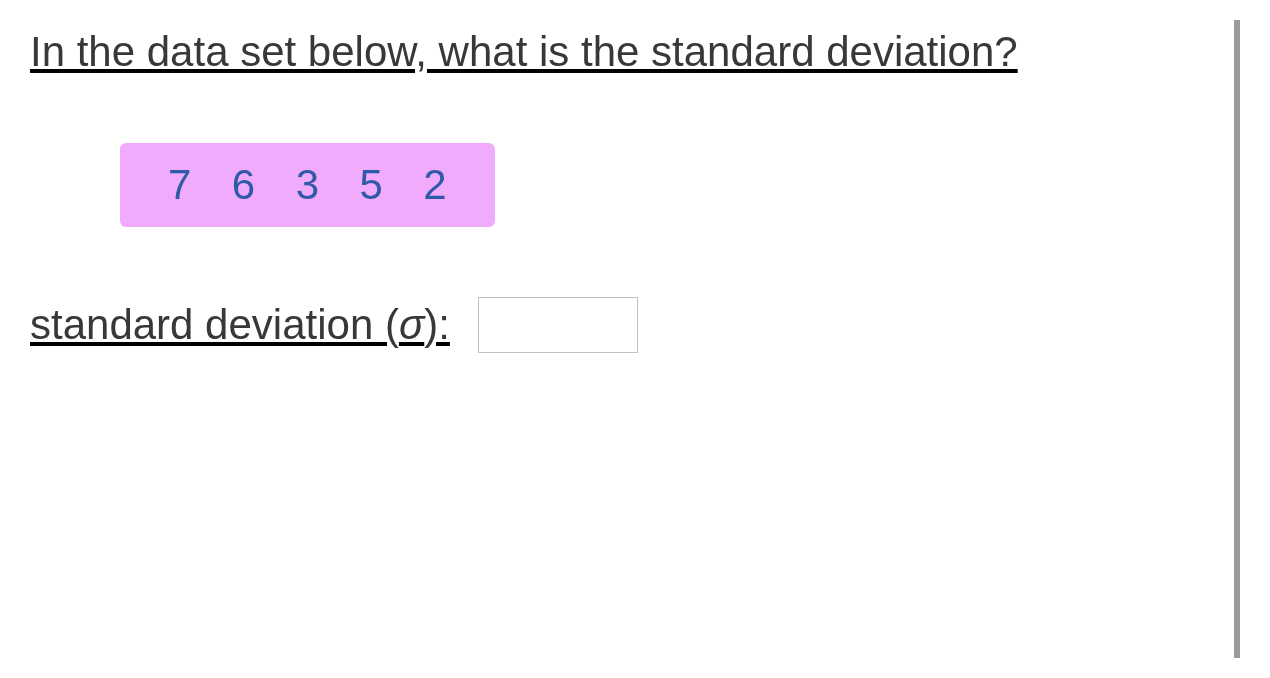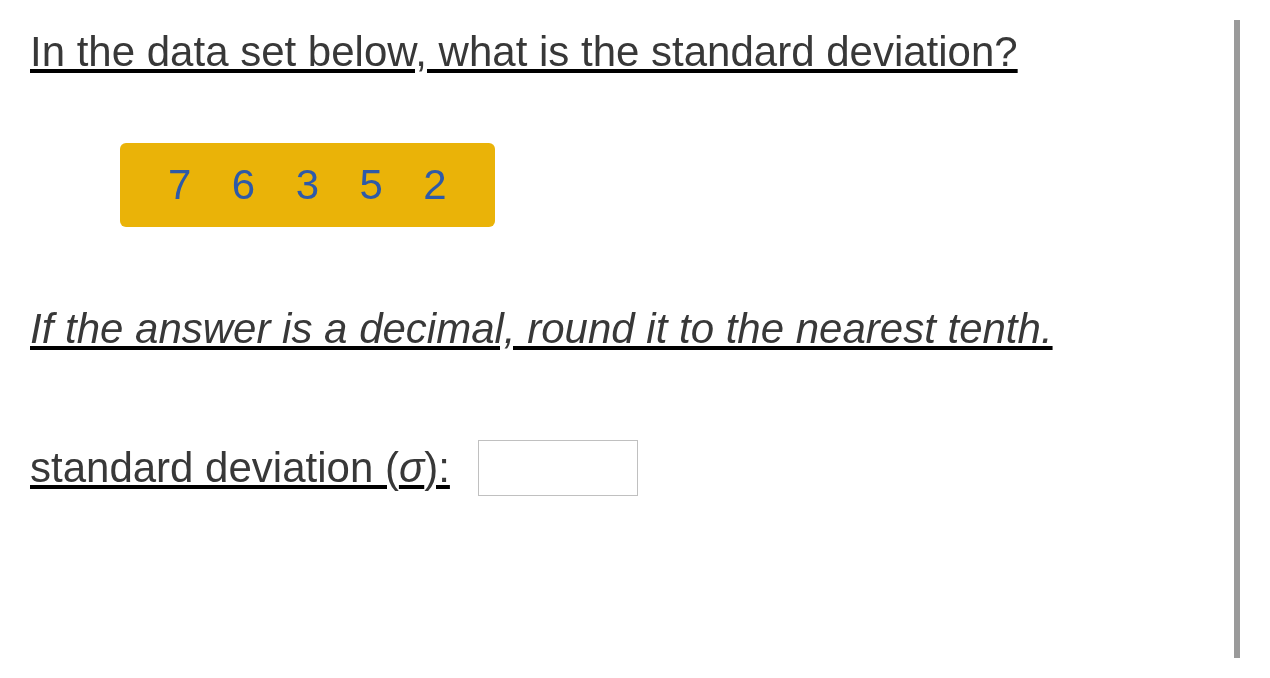--- a/index.html
+++ b/index.html
@@ -26,21 +26,21 @@
       color: #383838;
       line-height: 1.5;
       margin-bottom: 60px;
     }
     .data-set-container {
       margin-left: 90px;
       margin-bottom: 70px;
     }
     .data-set {
       display: inline-block;
-      background: #eab308;
+      background: #f0abfc;
       border-radius: 6px;
       padding: 18px 30px;
     }
     .data-value {
       font-size: 42px;
       color: #2e5aa8;
       display: inline-block;
       margin: 0 18px;
     }
     .instruction-text {
@@ -78,21 +78,20 @@
   <div class="data-set-container">
     <div class="data-set">
       <span class="data-value">7</span>
       <span class="data-value">6</span>
       <span class="data-value">3</span>
       <span class="data-value">5</span>
       <span class="data-value">2</span>
     </div>
   </div>
 
-  <div class="instruction-text">If the answer is a decimal, round it to the nearest tenth.</div>
 
   <div class="answer-row">
     <span>
       <span>standard deviation (</span><span class="sigma">σ</span><span>):</span>
     </span>
     <input type="text" class="answer-input" value="" style="">
   </div>
 </div>
 
 </body></html>

